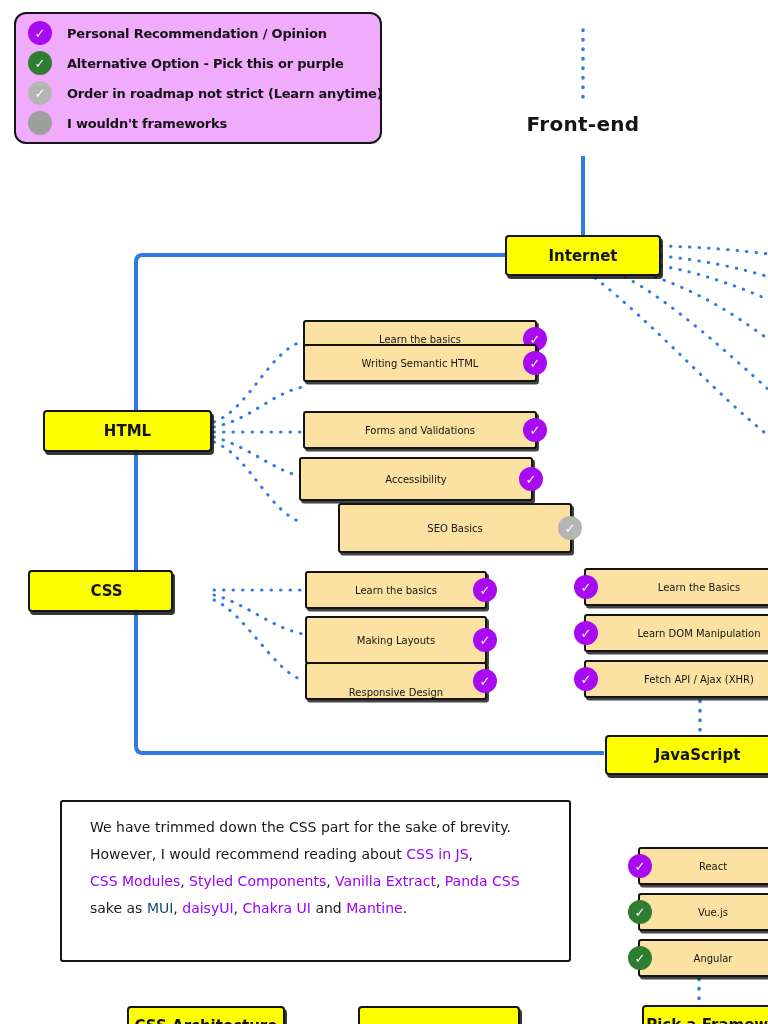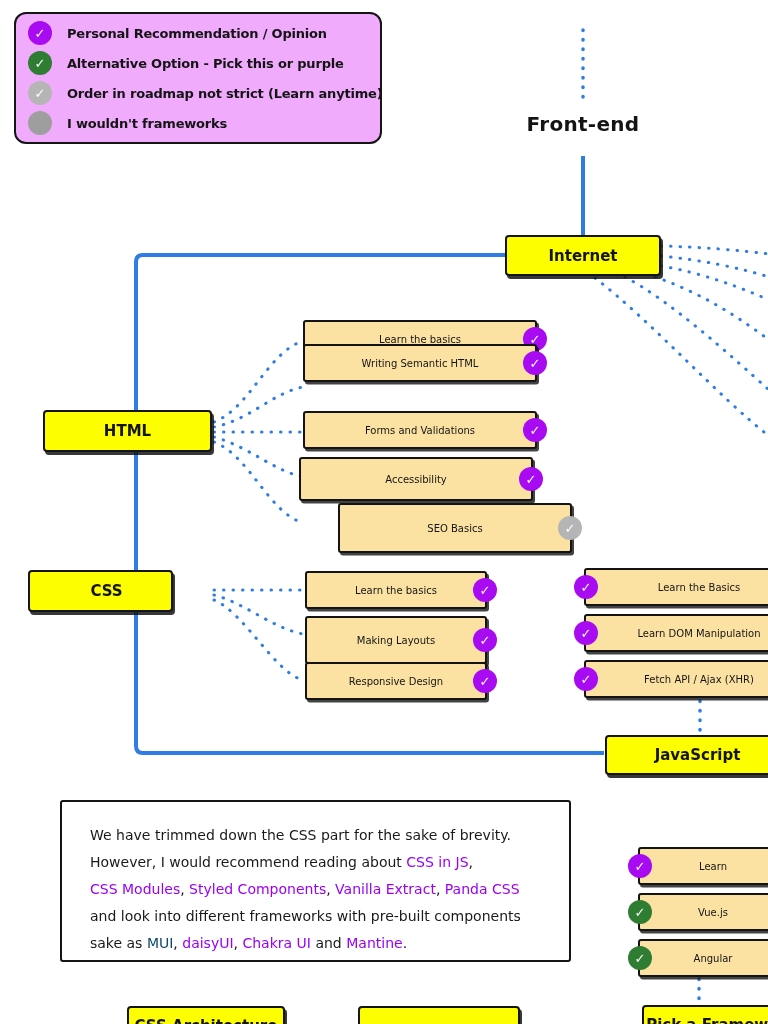--- a/index.html
+++ b/index.html
@@ -32,21 +32,21 @@
     padding:6px 12px;z-index:4;}
   .legend-row{display:flex;align-items:center;gap:15px;height:26px;}
   .legend-row .check{position:static;flex:0 0 24px;}
   .legend-label{font-size:13px;font-weight:600;letter-spacing:-0.2px;white-space:nowrap;}
   
   #title{position:absolute;left:583px;top:112px;transform:translateX(-50%);
     font-size:20px;font-weight:700;letter-spacing:.3px;z-index:2;white-space:nowrap;}
   
   #note{position:absolute;left:60px;top:800px;width:511px;height:162px;
     box-sizing:border-box;border:2.5px solid #141414;border-radius:3px;background:#fff;
-    padding:20px 18px 0 28px;z-index:4;}
+    padding:12px 18px 0 28px;z-index:4;}
   .note-line{font-size:14px;line-height:27px;font-weight:500;white-space:nowrap;}
   .c-k{color:#1a1a1a;}
   .c-p{color:#9b00f5;margin-top:24px;}
   .c-b{color:#0c4a6e;}
 </style>
 </head>
 <body>
 
 <div id="canvas">
 
@@ -134,21 +134,21 @@
   </div>
 
   <div class="node topic" style="left:305px;top:571px;width:182px;height:38px;">
     <span>Learn the basics</span>
     <span class="check on-right" data-check="purple"></span>
   </div>
   <div class="node topic" style="left:305px;top:616px;width:182px;height:48px;">
     <span>Making Layouts</span>
     <span class="check on-right" data-check="purple"></span>
   </div>
-  <div class="node topic" style="left:305px;top:662px;width:182px;height:38px;">
+  <div class="node topic" style="left:305px;top:662px;width:182px;height:38px;align-items:flex-end;">
     <span>Responsive Design</span>
     <span class="check on-right" data-check="purple"></span>
   </div>
 
   <div class="node topic" style="left:584px;top:568px;width:230px;height:38px;">
     <span>Learn the Basics</span>
     <span class="check on-left" data-check="purple"></span>
   </div>
   <div class="node topic" style="left:584px;top:614px;width:230px;height:38px;">
     <span>Learn DOM Manipulation</span>
@@ -157,27 +157,26 @@
   <div class="node topic" style="left:584px;top:660px;width:230px;height:38px;">
     <span>Fetch API / Ajax (XHR)</span>
     <span class="check on-left" data-check="purple"></span>
   </div>
 
   <div id="note">
     <div>
         <div class="note-line"><span class="c-k">We have trimmed down the CSS part for the sake of brevity.</span></div>
         <div class="note-line"><span class="c-k">However, I would recommend reading about </span><span class="c-p">CSS in JS</span><span class="c-k">,</span></div>
         <div class="note-line"><span class="c-p">CSS Modules</span><span class="c-k">, </span><span class="c-p">Styled Components</span><span class="c-k">, </span><span class="c-p">Vanilla Extract</span><span class="c-k">, </span><span class="c-p">Panda CSS</span></div>
-        <div class="note-line"><span class="c-k">and look into different frameworks with pre-built components</span></div>
         <div class="note-line"><span class="c-k">sake as </span><span class="c-b">MUI</span><span class="c-k">, </span><span class="c-p">daisyUI</span><span class="c-k">, </span><span class="c-p">Chakra UI</span><span class="c-k"> and </span><span class="c-p">Mantine</span><span class="c-k">.</span></div>
       </div>
   </div>
 
   <div class="node topic" style="left:638px;top:847px;width:150px;height:38px;">
-    <span>Learn</span>
+    <span>React</span>
     <span class="check on-left" data-check="purple"></span>
   </div>
   <div class="node topic" style="left:638px;top:893px;width:150px;height:38px;">
     <span>Vue.js</span>
     <span class="check on-left" data-check="green"></span>
   </div>
   <div class="node topic" style="left:638px;top:939px;width:150px;height:38px;">
     <span>Angular</span>
     <span class="check on-left" data-check="green"></span>
   </div>

